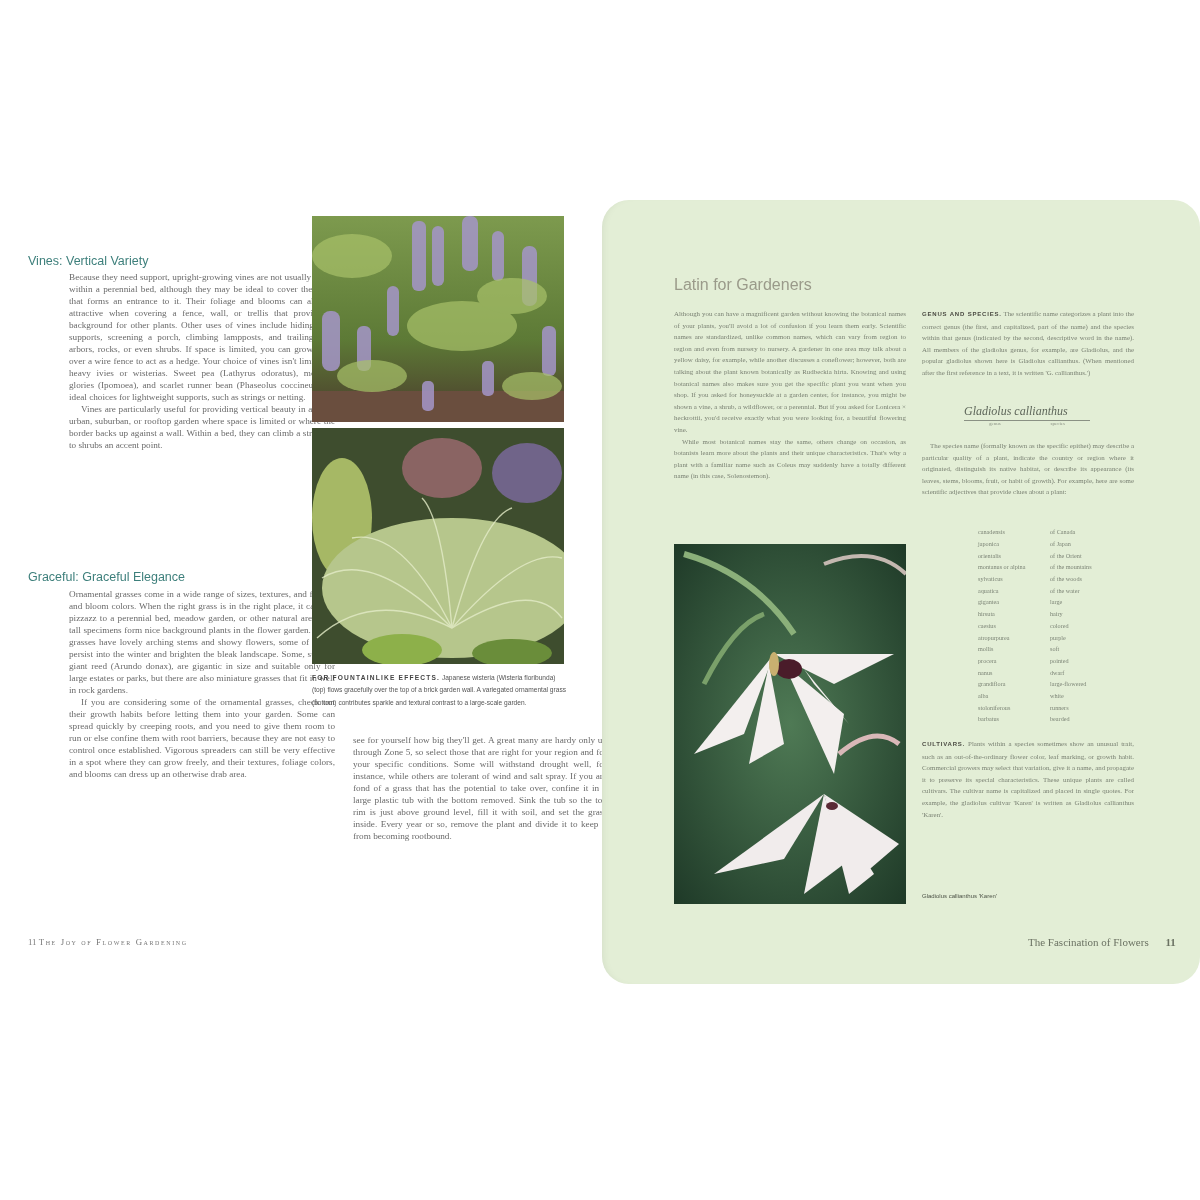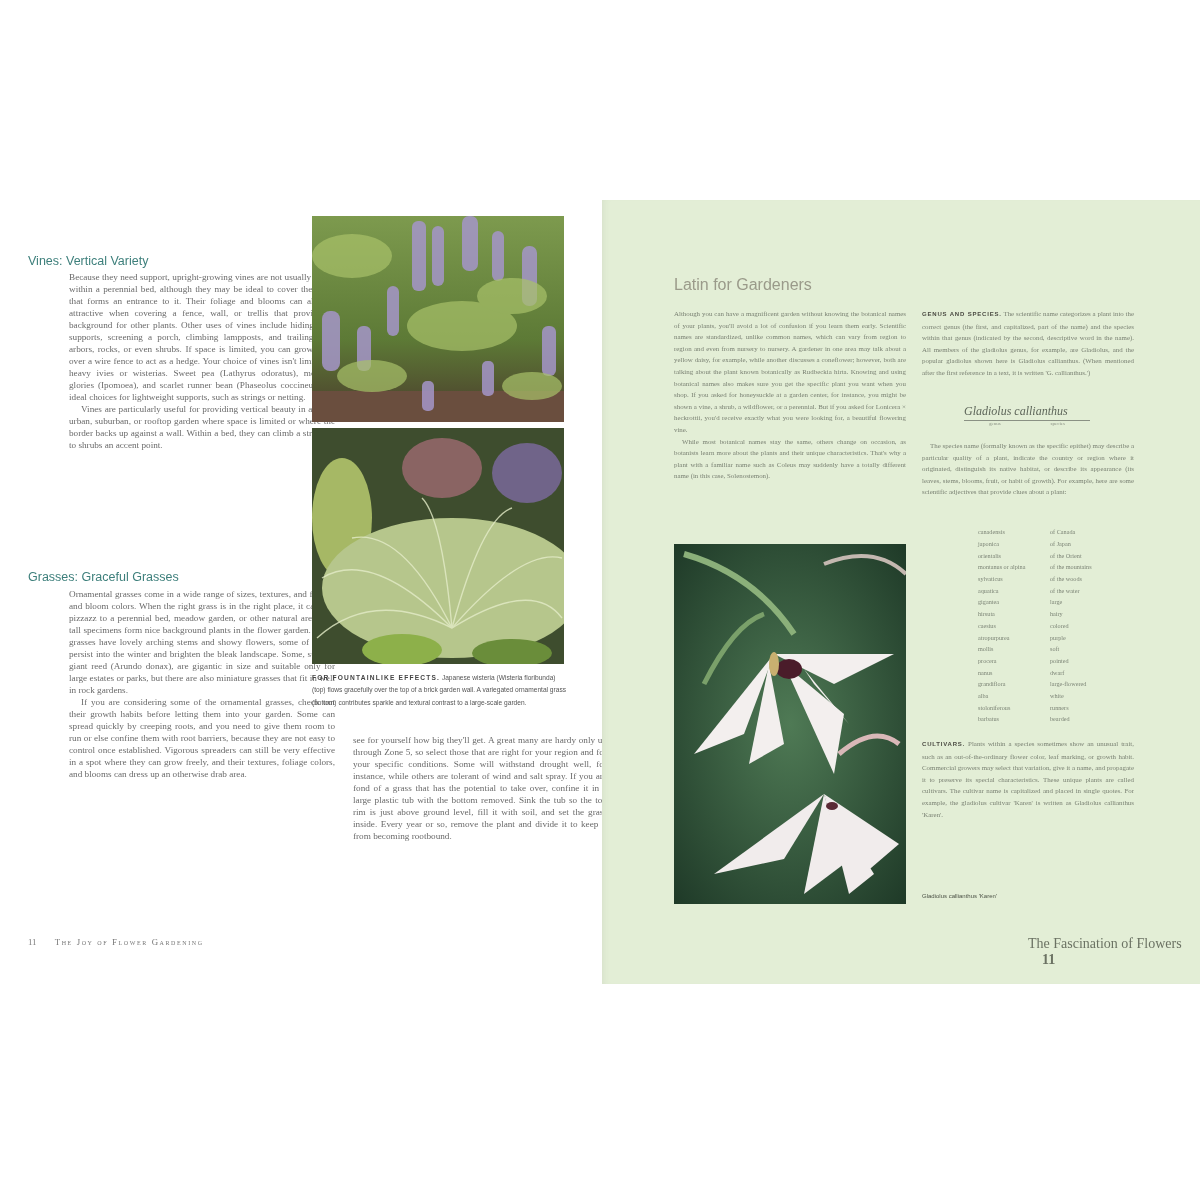--- a/index.html
+++ b/index.html
@@ -1,58 +1,58 @@
 <!DOCTYPE html>
 <html><head>
   <meta charset="utf-8">
   <style>
     html, body { margin:0; padding:0; }
     body { width:1200px; height:1200px; background:#ffffff; position:relative; overflow:hidden;
       font-family: "Liberation Serif", "DejaVu Serif", serif; color:#555; }
     .spread { position:absolute; left:0; top:0; width:1200px; height:1200px; }
     .left-page { position:absolute; left:0; top:200px; width:602px; height:784px; background:#fff; }
     .right-page { position:absolute; left:602px; top:200px; width:598px; height:784px; background:#e3eed6;
-      box-shadow: inset 6px 0 8px -6px rgba(0,0,0,0.08); }
+      box-shadow: inset 6px 0 8px -6px rgba(0,0,0,0.08); border-radius: 27px; }
     .heading { font-family: "Liberation Sans", "DejaVu Sans", sans-serif; color:#3d7f7b; font-size:12.5px; position:absolute; }
     .body-text { position:absolute; font-size:9.2px; line-height:12px; text-align:justify; color:#6a6a6a;margin-left:41px; }
     .body-text p { margin:0; text-indent:12px; }
     .body-text p.first { text-indent:0; }
     .photo { position:absolute; overflow:hidden; }
     .caption { position:absolute; font-family:"Liberation Sans","DejaVu Sans",sans-serif; font-size:6.6px; line-height:12.3px; color:#555; }
     .caption .lead { letter-spacing:1.2px; font-weight:bold; color:#444; text-transform:uppercase; }
     .footer { position:absolute; font-size:8.8px; color:#777; }
-    .footer .title { letter-spacing:1.6px; font-variant: small-caps; margin-left:16px; }
+    .footer .title { letter-spacing:1.6px; font-variant: small-caps; }
     .latin-title { position:absolute; font-family:"Liberation Sans","DejaVu Sans",sans-serif; font-size:16px; color:#9a9a8a; }
     .r-text { position:absolute; font-size:6.9px; line-height:11.6px; color:#7a8173; text-align:justify; }
     .r-text p { margin:0; text-indent:8px; }
     .r-text p.first { text-indent:0; }
     .r-text .lead { font-family:"Liberation Sans","DejaVu Sans",sans-serif; font-weight:bold; letter-spacing:0.8px; color:#4a4a42; text-transform:uppercase; font-size:6px; }
     .latin-name { position:absolute; text-align:left; font-style:italic; font-size:12px; color:#5e665a; }
     .latin-name .rule { border-top:1px solid #8a9184; margin-top:1px; }
     .latin-name .labels { display:flex; justify-content:space-around; font-style:normal; font-size:5px; color:#8a9184; }
     table.terms { position:absolute; border-collapse:collapse; font-size:6.2px; color:#7d8577; }
     table.terms td { padding:0; height:11.7px; vertical-align:middle; }
     table.terms td.term { width:72px; }
     .r-caption { position:absolute; font-family:"Liberation Sans","DejaVu Sans",sans-serif; font-size:6px; color:#4c5246; }
-    .r-footer { position:absolute; font-size:14px; color:#6b7263; }
+    .r-footer { position:absolute; font-size:11px; color:#6b7263; }
     .r-footer .num { margin-left:14px; font-weight:bold; }
   </style>
 </head>
 <body>
 
 <div class="spread">
 
   <div class="left-page">
     <div class="heading" style="left:28px; top:54px;">Vines: Vertical Variety</div>
     <div class="body-text" style="left:28px; top:71px; width:266px;">
       <p class="first">Because they need support, upright-growing vines are not usually found within a perennial bed, although they may be ideal to cover the arbor that forms an entrance to it. Their foliage and blooms can also be attractive when covering a fence, wall, or trellis that provides a background for other plants. Other uses of vines include hiding deck supports, screening a porch, climbing lampposts, and trailing over arbors, rocks, or even shrubs. If space is limited, you can grow them over a wire fence to act as a hedge. Your choice of vines isn't limited to heavy ivies or wisterias. Sweet pea (Lathyrus odoratus), morning glories (Ipomoea), and scarlet runner bean (Phaseolus coccineus) are ideal choices for lightweight supports, such as strings or netting.</p>
       <p>Vines are particularly useful for providing vertical beauty in a small urban, suburban, or rooftop garden where space is limited or where the border backs up against a wall. Within a bed, they can climb a structure to shrubs an accent point.</p>
     </div>
 
-    <div class="heading" style="left:28px; top:370px;">Grasses: Graceful Grasses</div>
+    <div class="heading" style="left:28px; top:370px;">Graceful: Graceful Elegance</div>
     <div class="body-text" style="left:28px; top:388px; width:266px;">
       <p class="first">Ornamental grasses come in a wide range of sizes, textures, and foliage and bloom colors. When the right grass is in the right place, it can add pizzazz to a perennial bed, meadow garden, or other natural area, and tall specimens form nice background plants in the flower garden. Many grasses have lovely arching stems and showy flowers, some of which persist into the winter and brighten the bleak landscape. Some, such as giant reed (Arundo donax), are gigantic in size and suitable only for large estates or parks, but there are also miniature grasses that fit in well in rock gardens.</p>
       <p>If you are considering some of the ornamental grasses, check out their growth habits before letting them into your garden. Some can spread quickly by creeping roots, and you need to give them room to run or else confine them with root barriers, because they are not easy to control once established. Vigorous spreaders can still be very effective in a spot where they can grow freely, and their textures, foliage colors, and blooms can dress up an otherwise drab area.</p>
     </div>
 
     <div class="photo" style="left:312px; top:16px; width:252px; height:206px;">
       <svg width="252" height="206" viewBox="0 0 252 206">
         <defs>
           <linearGradient id="wbg" x1="0" y1="0" x2="0" y2="1">
             <stop offset="0" stop-color="#7d9a4e"></stop>

